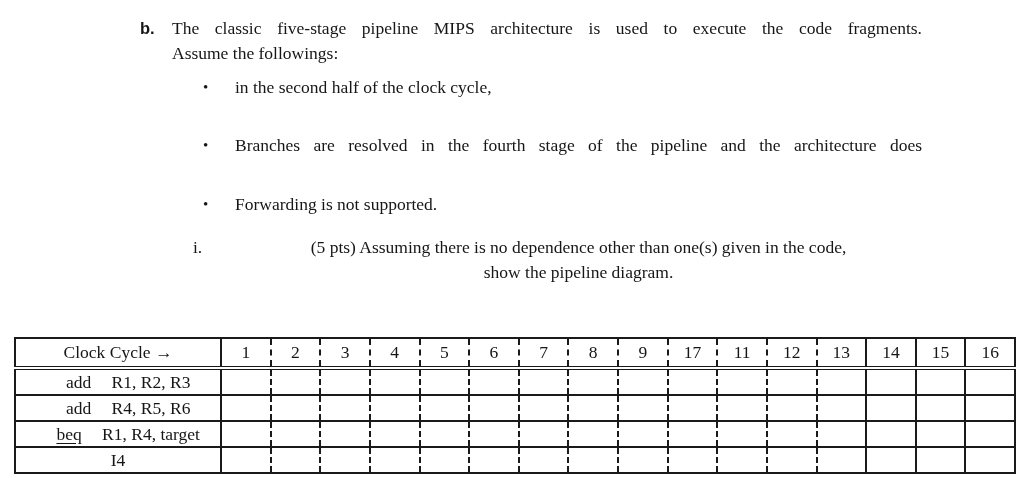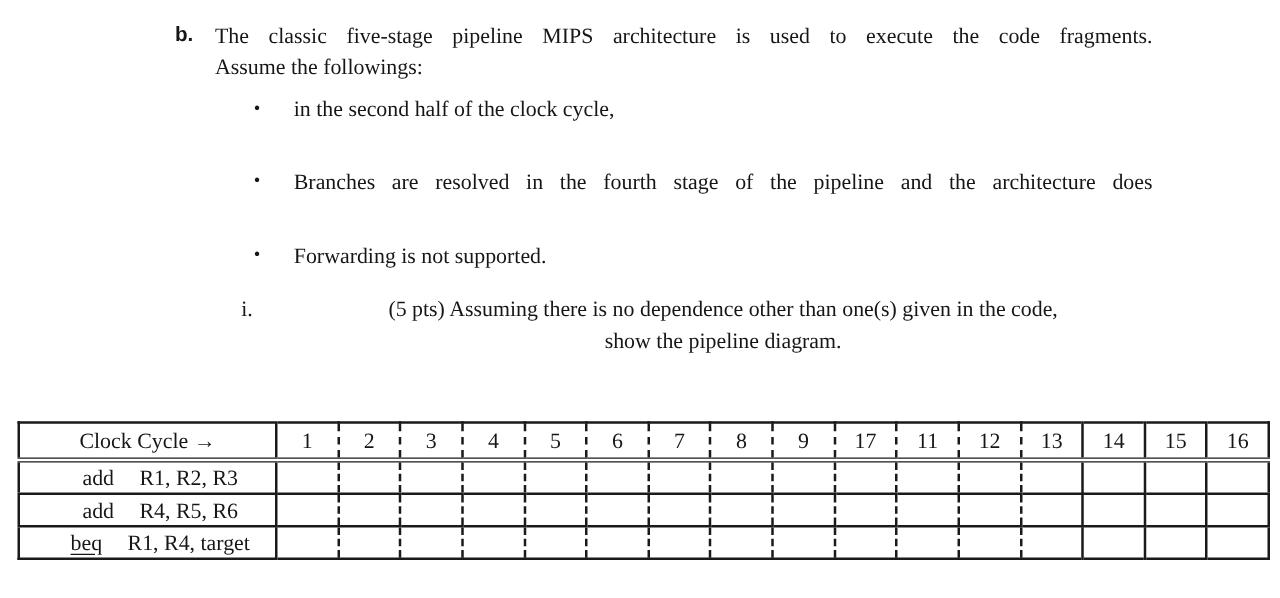--- a/index.html
+++ b/index.html
@@ -191,17 +191,36 @@
             <td class="cyc"></td>
             <td class="cyc"></td>
             <td class="cyc"></td>
             <td class="cyc"></td>
             <td class="cyc"></td>
             <td class="cyc"></td>
             <td class="cyc"></td>
             <td class="cyc"></td>
             <td class="cyc"></td>
           </tr>
+        <tr class="body">
+          <td class="label-col inst"><span class="mn">I4</span><span></span></td>
+        <td class="cyc"></td>
+            <td class="cyc"></td>
+            <td class="cyc"></td>
+            <td class="cyc"></td>
+            <td class="cyc"></td>
+            <td class="cyc"></td>
+            <td class="cyc"></td>
+            <td class="cyc"></td>
+            <td class="cyc"></td>
+            <td class="cyc"></td>
+            <td class="cyc"></td>
+            <td class="cyc"></td>
+            <td class="cyc"></td>
+            <td class="cyc"></td>
+            <td class="cyc"></td>
+            <td class="cyc"></td>
+          </tr>
       </tbody>
     </table>
   </div>
 
 </div>
 
 </body></html>

